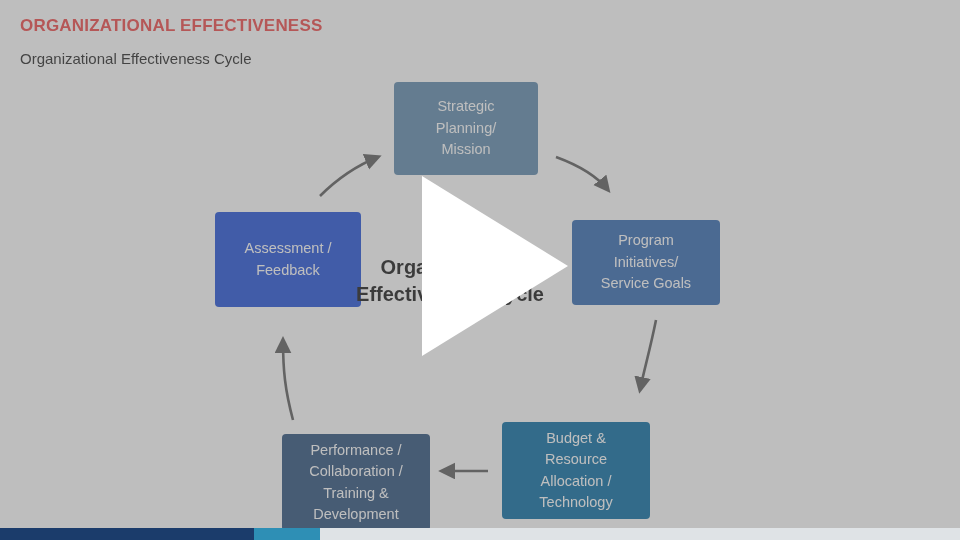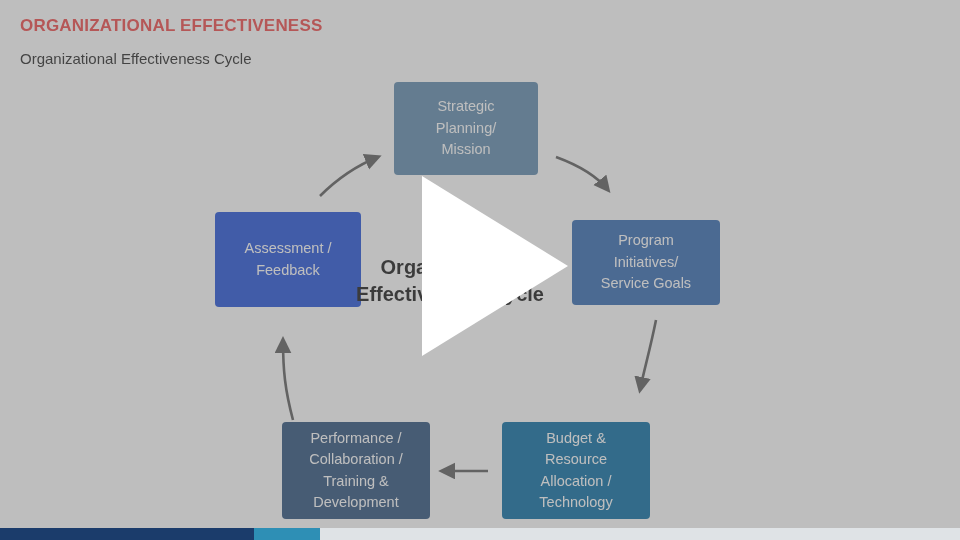--- a/index.html
+++ b/index.html
@@ -157,21 +157,21 @@
       <path d="M488,471 C470,471 455,471 442,471" fill="none" stroke="#5a5a5a" stroke-width="2.6" marker-end="url(#ah)"></path>
 
       <path d="M293,420 C285,390 283,370 283,340" fill="none" stroke="#5a5a5a" stroke-width="2.6" marker-end="url(#ah)"></path>
 
       <path d="M320,196 C338,178 358,165 378,157" fill="none" stroke="#5a5a5a" stroke-width="2.6" marker-end="url(#ah)"></path>
     </svg>
 
     <div class="node n-strategic" style="background: rgb(91, 135, 171);">Strategic Planning/ Mission</div>
     <div class="node n-program" style="background: rgb(46, 102, 176);">Program Initiatives/ Service Goals</div>
     <div class="node n-budget" style="background: #0369a1;">Budget &amp; Resource Allocation / Technology</div>
-    <div class="node n-performance" style="background: rgb(39, 77, 121);">Performance / Collaboration / Training &amp; Development</div>
+    <div class="node n-performance" style="background: rgb(39, 77, 121); margin-top: 12px;">Performance / Collaboration / Training &amp; Development</div>
     <div class="node n-assessment" style="background: #1d4ed8;">Assessment / Feedback</div>
 
     <div class="center-label">Organizational Effectiveness Cycle</div>
   </div>
 
   <div class="dimmer"></div>
 
   <div class="play-wrap">
     <div class="play-triangle"></div>
   </div>

